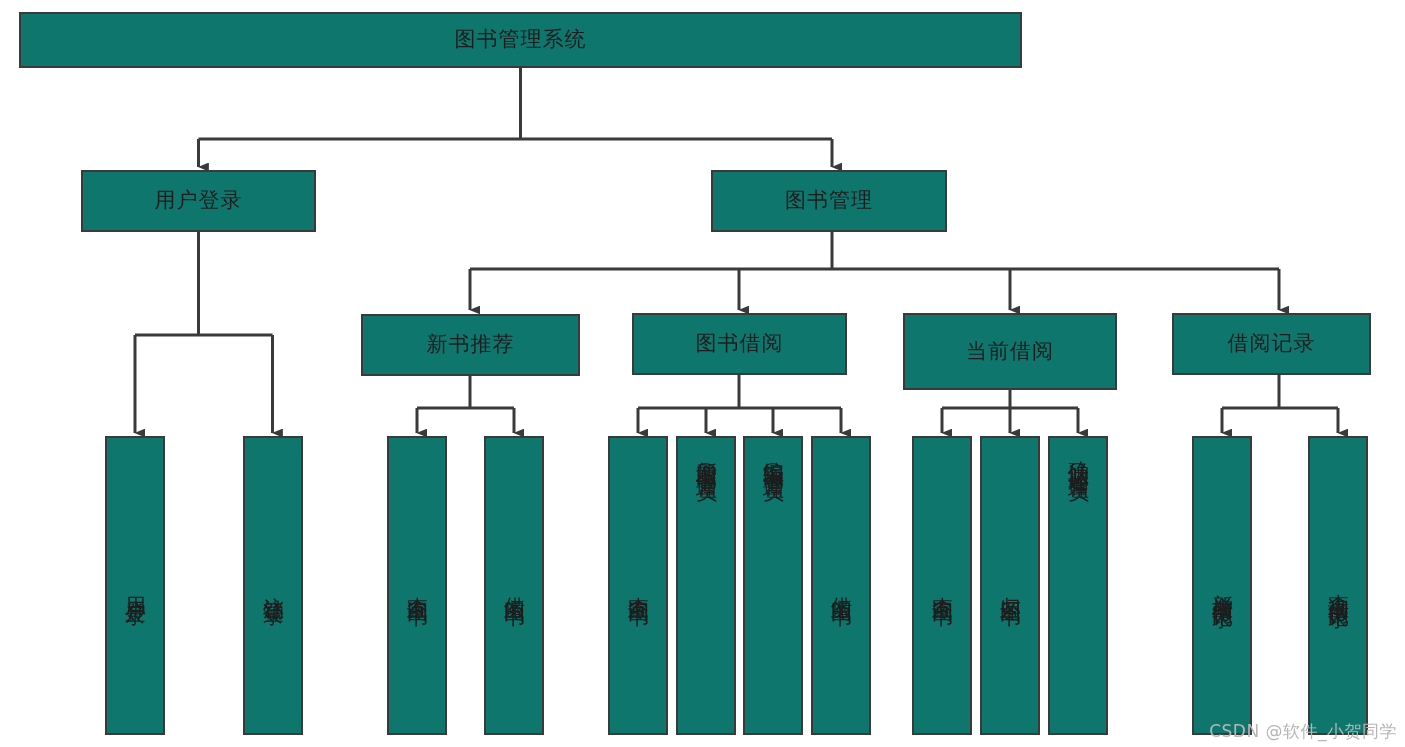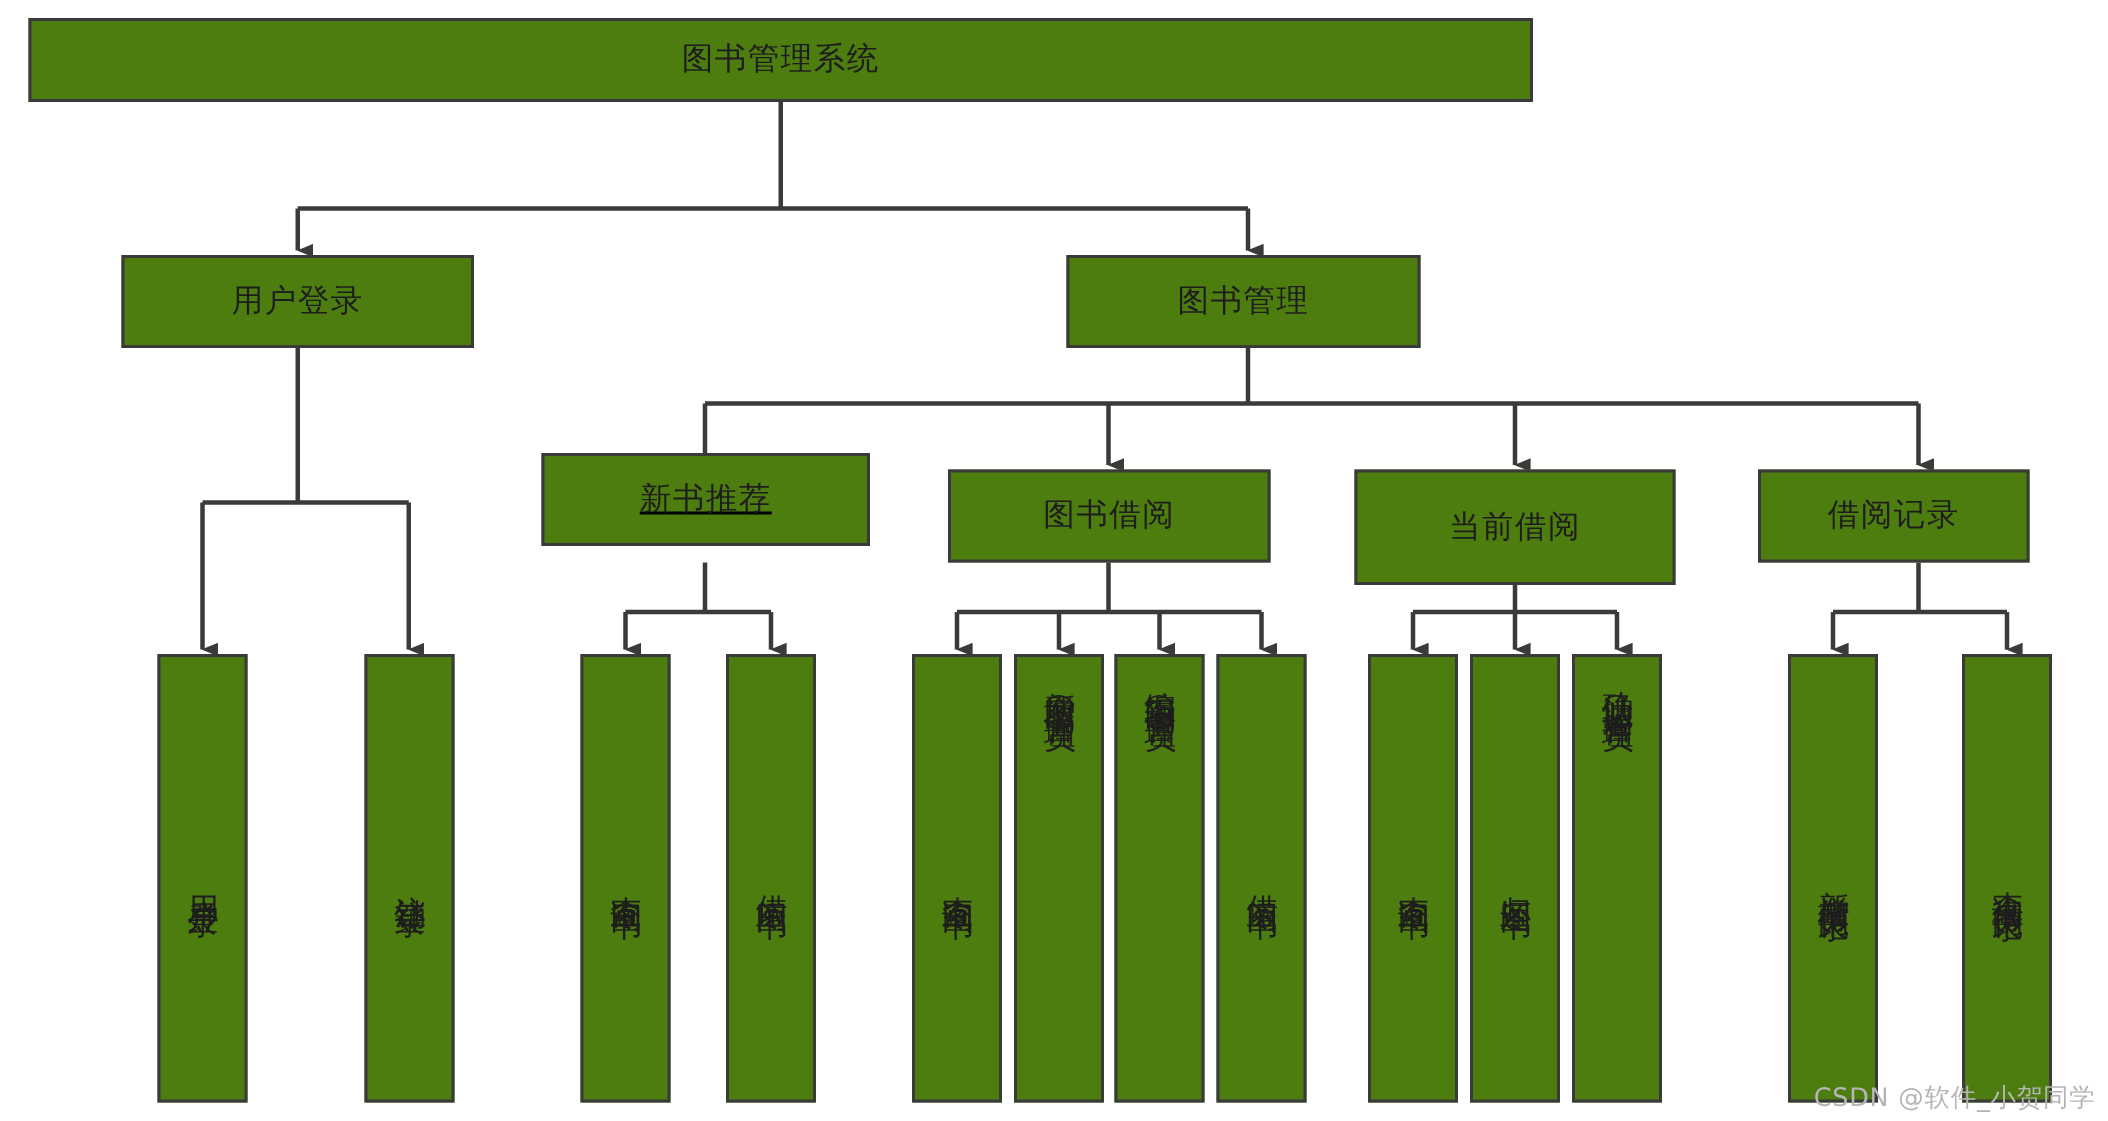--- a/index.html
+++ b/index.html
@@ -22,21 +22,21 @@
   svg#diagram-svg {
     position: absolute;
     top: 0; left: 0;
     width: 1405px;
     height: 747px;
     display: block;
   }
   .node-box {
     position: absolute;
     box-sizing: border-box;
-    background: #4d7c0f;
+    background: #0f766e;
     border: 2px solid #3a3a3a;
     display: flex;
     align-items: center;
     justify-content: center;
     overflow: hidden;
   }
   .node-label-h {
     font-size: 21px;
     color: #1d1d1d;
     line-height: 1.1;
@@ -143,33 +143,33 @@
   </div>
 
   <div class="node-box" style="left:81px; top:170px; width:235px; height:62px;">
     <span class="node-label-h">用户登录</span>
   </div>
 
   <div class="node-box" style="left:711px; top:170px; width:236px; height:62px;">
     <span class="node-label-h">图书管理</span>
   </div>
 
-  <div class="node-box" style="left:361px; top:302px; width:219px; height:62px;text-decoration:underline;">
+  <div class="node-box" style="left:361px; top:314px; width:219px; height:62px;">
     <span class="node-label-h">新书推荐</span>
   </div>
 
   <div class="node-box" style="left:632px; top:313px; width:215px; height:62px;">
     <span class="node-label-h">图书借阅</span>
   </div>
 
   <div class="node-box" style="left:903px; top:313px; width:214px; height:77px;">
     <span class="node-label-h">当前借阅</span>
   </div>
 
-  <div class="node-box" style="left:1172px; top:313px; width:181px; height:62px;">
+  <div class="node-box" style="left:1172px; top:313px; width:199px; height:62px;">
     <span class="node-label-h">借阅记录</span>
   </div>
 
   <div class="node-box leaf centered" style="left:105px; top:436px; width:60px; height:299px;">
     <span class="node-label-v">用户登录</span>
   </div>
 
   <div class="node-box leaf centered" style="left:243px; top:436px; width:60px; height:299px;">
     <span class="node-label-v">注销登录</span>
   </div>

